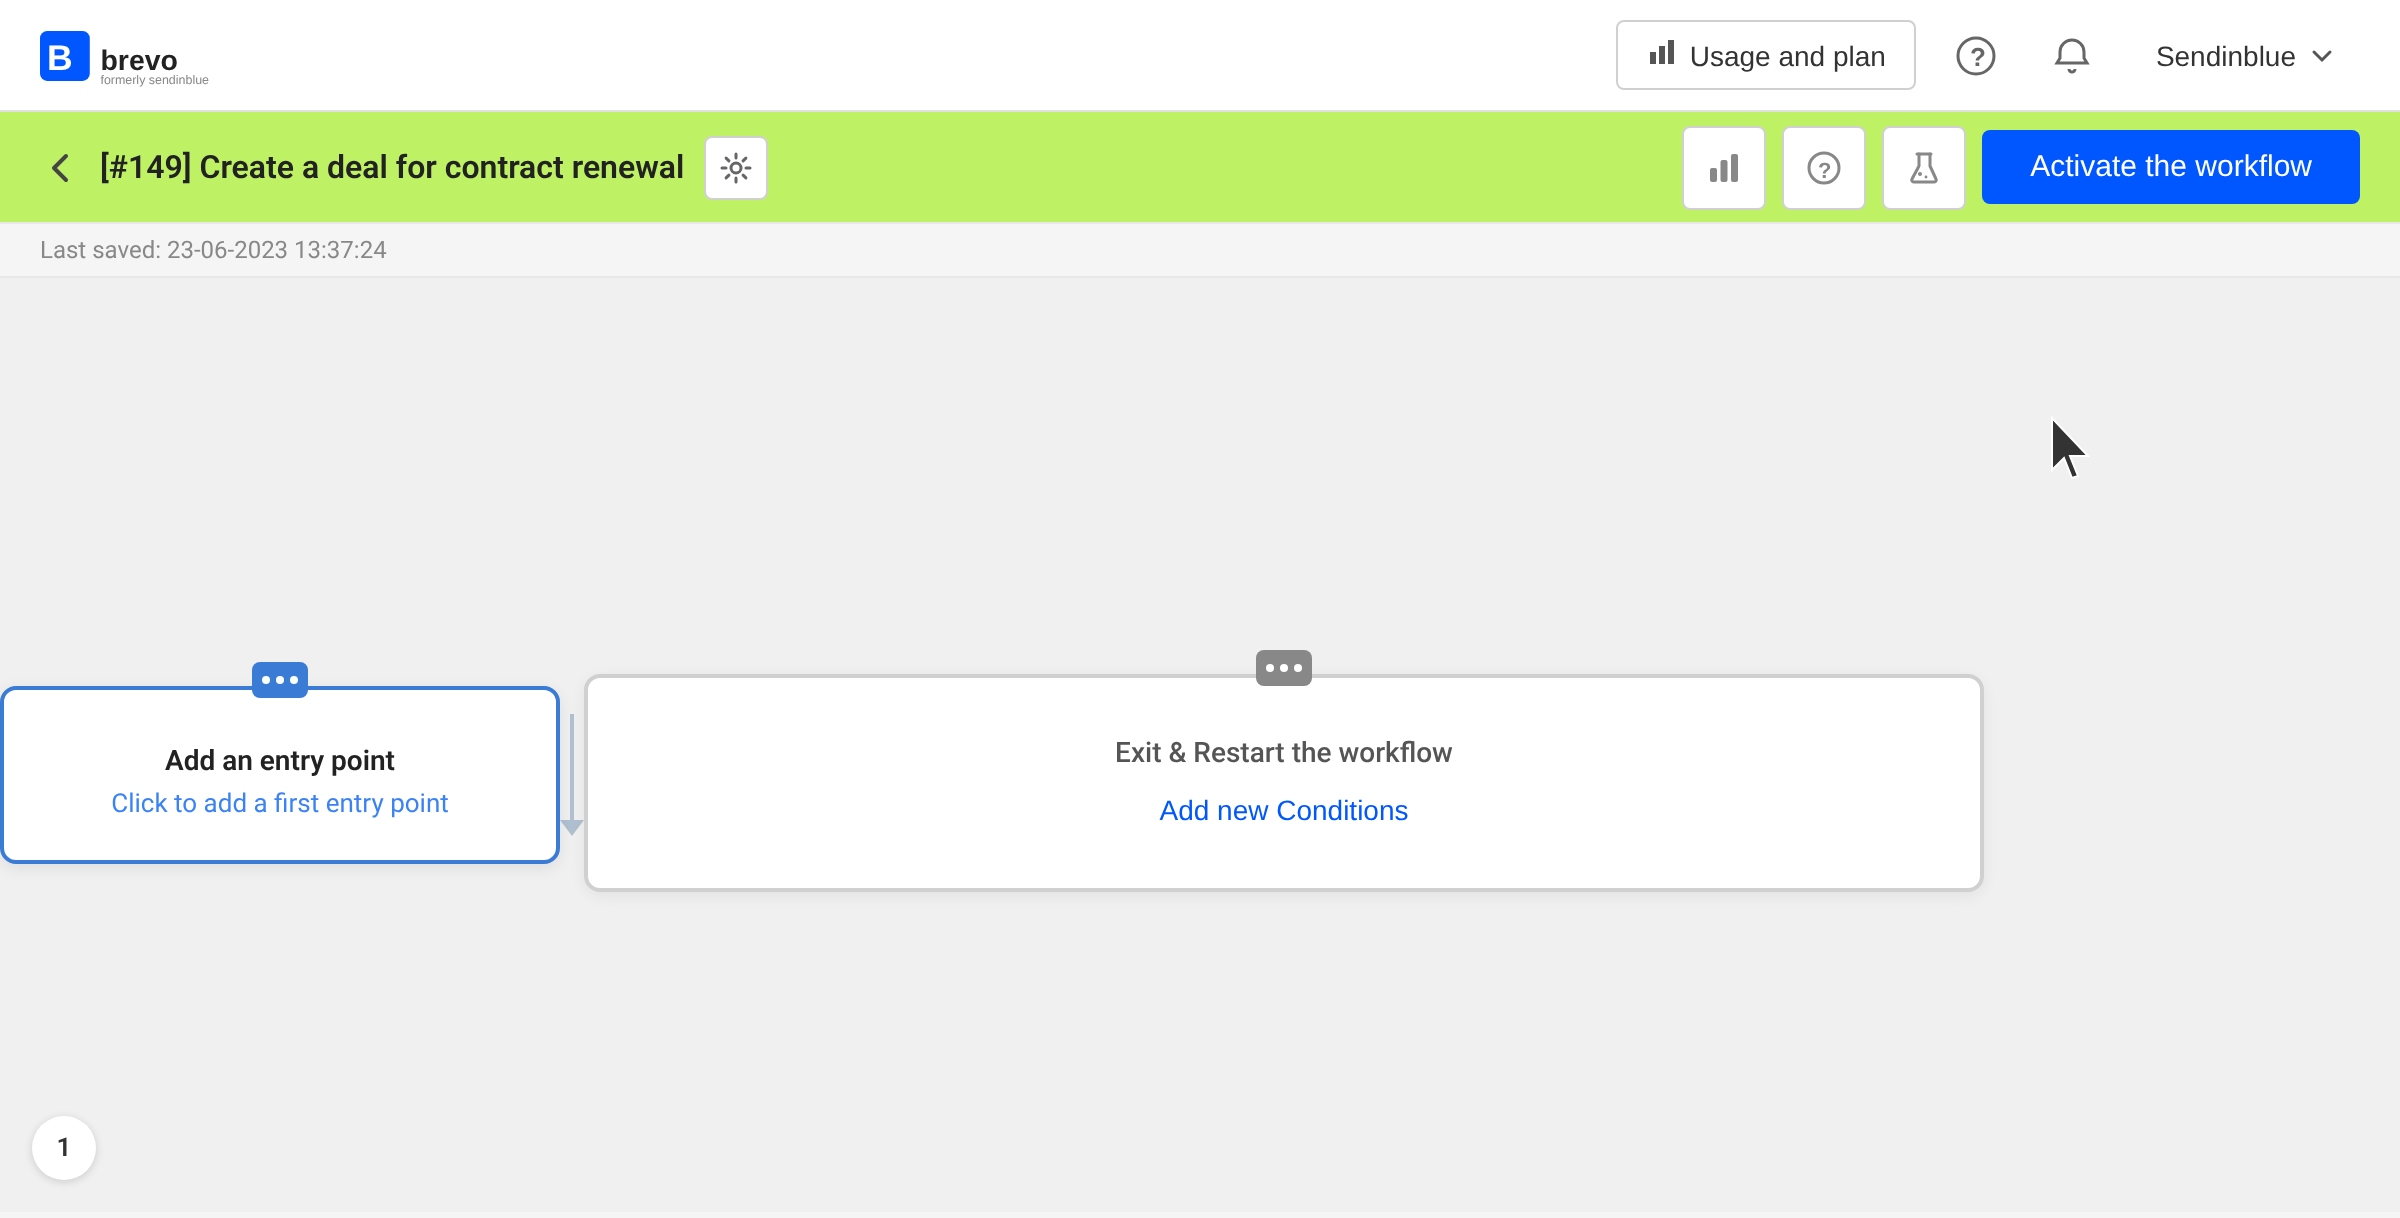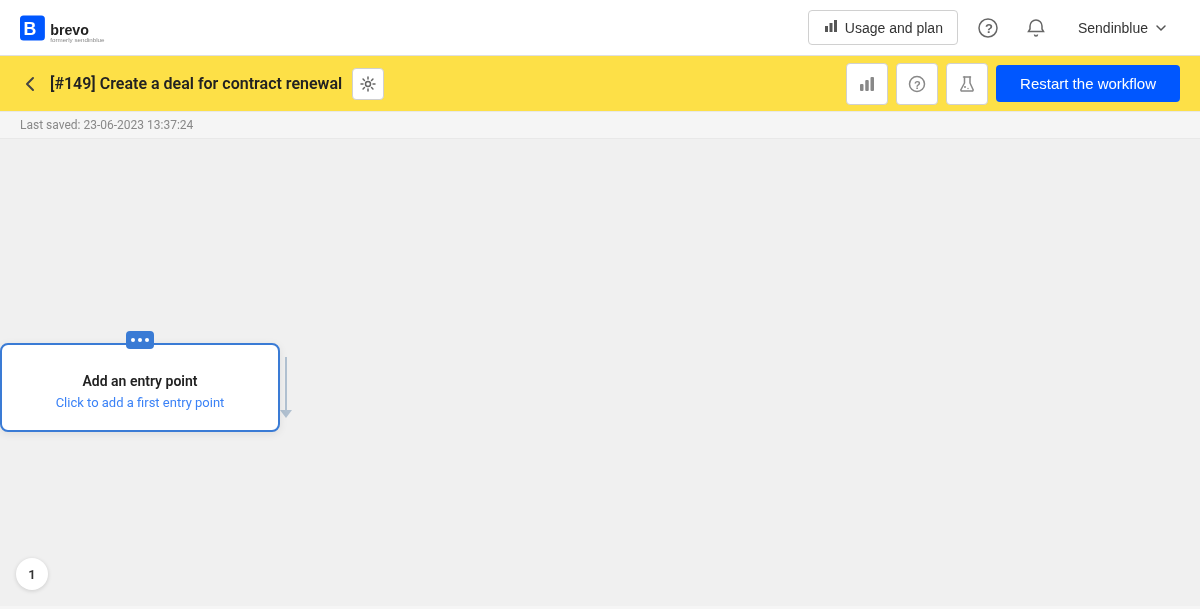--- a/index.html
+++ b/index.html
@@ -91,21 +91,21 @@
       font-size: 14px;
       color: #333;
       font-weight: 500;
     }
 
     
     .subheader {
       display: flex;
       align-items: center;
       justify-content: space-between;
-      background: #fde047;
+      background: #bef264;
       padding: 0 20px;
       height: 56px;
       border-bottom: 1px solid #e8e8e8;
     }
 
     .subheader-left {
       display: flex;
       align-items: center;
       gap: 10px;
     }
@@ -396,21 +396,21 @@
 
     <button class="toolbar-btn">
       <svg width="18" height="18" viewBox="0 0 18 18" fill="none">
         <path d="M6.5 2v6L3 14.5a1 1 0 00.9 1.5h10.2a1 1 0 00.9-1.5L12 8V2" stroke="#888" stroke-width="1.5" stroke-linecap="round" stroke-linejoin="round"></path>
         <line x1="5.5" y1="2" x2="12.5" y2="2" stroke="#888" stroke-width="1.5" stroke-linecap="round"></line>
         <circle cx="7" cy="12" r="1" fill="#888"></circle>
         <circle cx="10" cy="13.5" r="0.7" fill="#888"></circle>
       </svg>
     </button>
 
-    <button class="activate-btn">Restart the workflow</button>
+    <button class="activate-btn">Activate the workflow</button>
   </div>
 </div>
 
 <div class="timestamp-bar">
   <span>Last saved: 23-06-2023 13:37:24</span>
 </div>
 
 <div class="canvas">
 
   <div class="connector-top">
@@ -424,15 +424,32 @@
       <p>Click to add a first entry point</p>
     </div>
   </div>
 
   <div style="display:flex;flex-direction:column;align-items:center;margin:0;">
     <div style="width:2px;height:55px;background:#b0c0d0;position:relative;"></div>
 
     <div style="width:0;height:0;border-left:6px solid transparent;border-right:6px solid transparent;border-top:8px solid #b0c0d0;margin-top:-2px;"></div>
   </div>
 
+  <div style="position:relative;margin-top:8px;">
+    <div class="exit-card">
+      <div class="card-dot-menu">
+        <div class="dot"></div>
+        <div class="dot"></div>
+        <div class="dot"></div>
+      </div>
+      <h3>Exit &amp; Restart the workflow</h3>
+      <button class="add-conditions-link">Add new Conditions</button>
+    </div>
+
+    <div style="position:absolute;top:-130px;right:-60px;pointer-events:none;">
+      <svg width="30" height="36" viewBox="0 0 30 36" fill="none">
+        <path d="M4 2L4 28L10 22L14 32L17 31L13 21L22 21L4 2Z" fill="#333" stroke="#fff" stroke-width="1"></path>
+      </svg>
+    </div>
+  </div>
 
   <div class="page-number">1</div>
 </div>
 
 </body></html>

